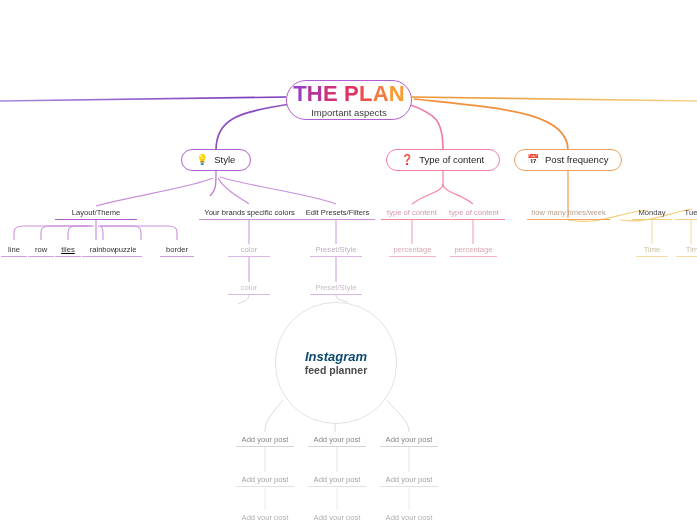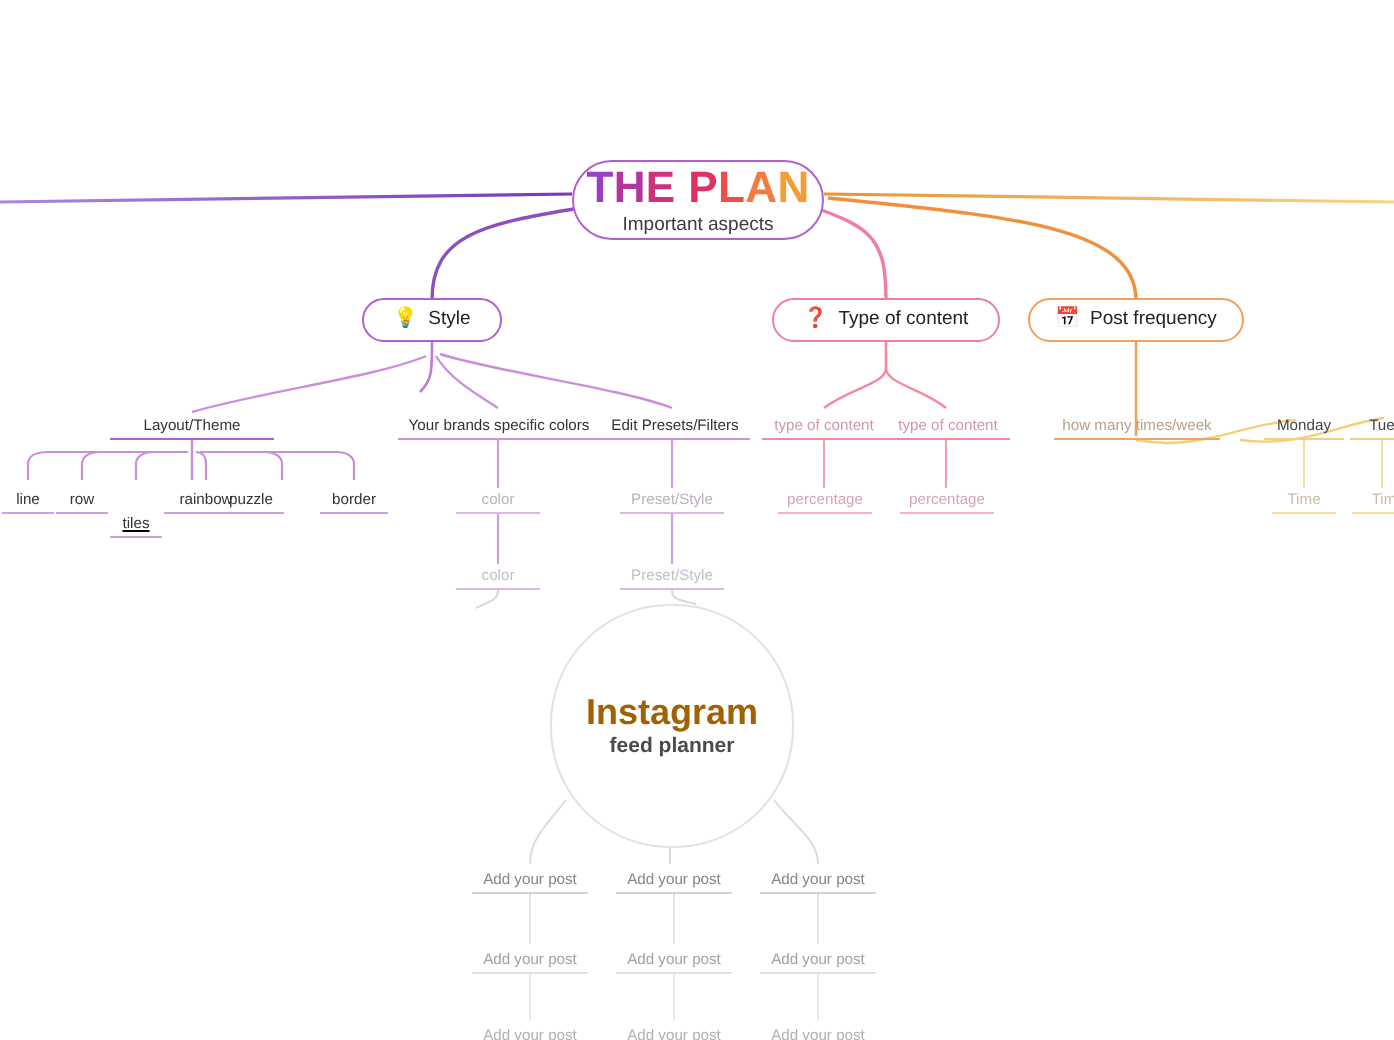--- a/index.html
+++ b/index.html
@@ -115,24 +115,25 @@
     height: 120px;
     border-radius: 60px;
     border: 1px solid #e2e2e2;
     background: #ffffff;
     display: flex;
     flex-direction: column;
     align-items: center;
     justify-content: center;
   }
   .ig-title {
-    font-size: 18px;
+    font-size: 13px;
     font-weight: bold;
-    color: #a16207;
+    color: #0c4a6e;
     line-height: 1.1;
+    font-style: italic;
   }
   .ig-sub {
     font-size: 10.5px;
     font-weight: bold;
     color: #4a4a4a;
     line-height: 1.1;
     margin-top: 1px;
   }
 </style>
 </head>
@@ -262,21 +263,21 @@
   <div class="uline" style="left:675px; top:204px; width:40px; height:16px; border-bottom-color:#f3cf7a;">
     <span class="lbl small" style="color:#444">Tuesd</span>
   </div>
 
   <div class="uline" style="left:1px; top:244px; width:26px; height:13px; border-bottom-color:#cf9fe0;">
     <span class="lbl small">line</span>
   </div>
   <div class="uline" style="left:28px; top:244px; width:26px; height:13px; border-bottom-color:#cf9fe0;">
     <span class="lbl small">row</span>
   </div>
-  <div class="uline" style="left:55px; top:256px; width:26px; height:13px; border-bottom-color:#cf9fe0;text-decoration:underline;">
+  <div class="uline" style="left:55px; top:244px; width:26px; height:13px; border-bottom-color:#cf9fe0;text-decoration:underline;">
     <span class="lbl small">tiles</span>
   </div>
   <div class="uline" style="left:82px; top:244px; width:42px; height:13px; border-bottom-color:#cf9fe0;">
     <span class="lbl small">rainbow</span>
   </div>
   <div class="uline" style="left:109px; top:244px; width:33px; height:13px; border-bottom-color:#cf9fe0;text-align:center;">
     <span class="lbl small">puzzle</span>
   </div>
   <div class="uline" style="left:160px; top:244px; width:34px; height:13px; border-bottom-color:#cf9fe0;">
     <span class="lbl small">border</span>

